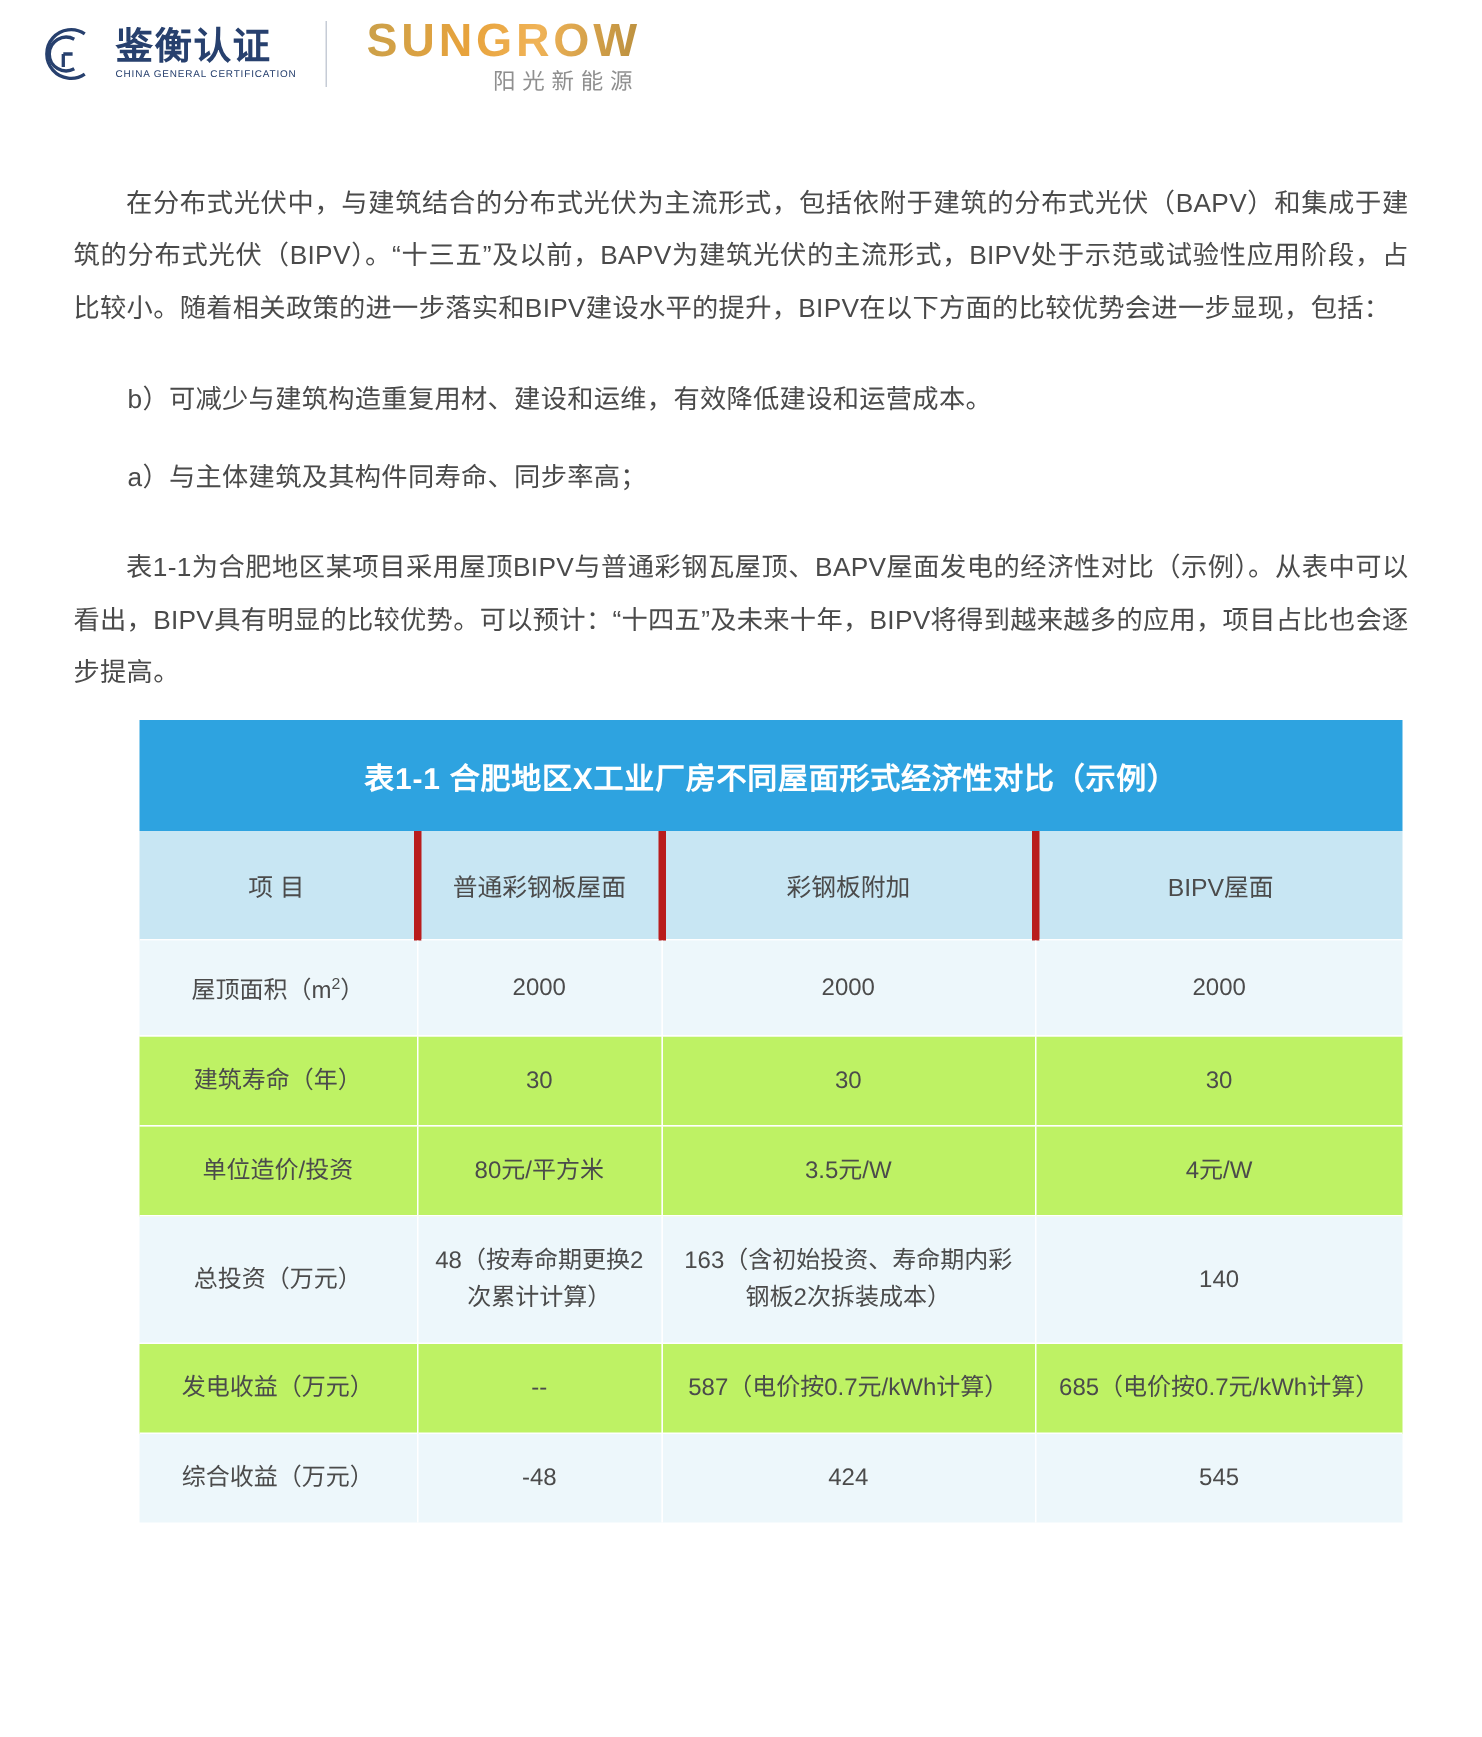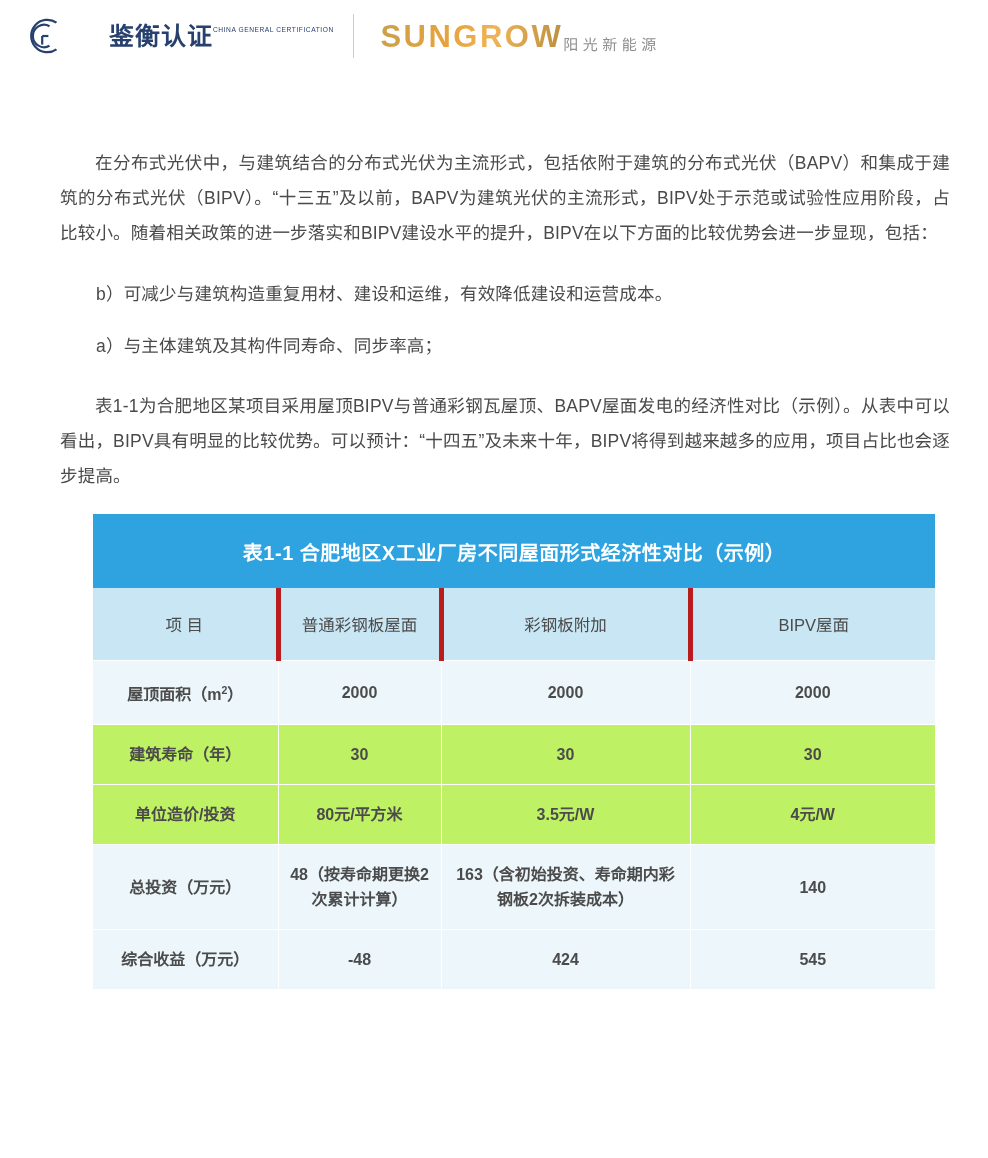--- a/index.html
+++ b/index.html
@@ -35,23 +35,23 @@
     gap: 9px;
   }
   .cgc-mark {
     width: 46px;
     height: 46px;
     flex: 0 0 46px;
     position: relative;
   }
   .cgc-text {
     display: flex;
+    flex-direction: column;
     justify-content: center;
     line-height: 1;
-    margin-left: 32px;
   }
   .cgc-cn {
     font-size: 25px;
     font-weight: bold;
     letter-spacing: 1px;
     color: #27406e;
     white-space: nowrap;
   }
   .cgc-en {
     margin-top: 3px;
@@ -63,21 +63,21 @@
     transform-origin: left center;
   }
   .logo-divider {
     width: 1px;
     height: 44px;
     background: #c6ccd6;
     margin: 0 26px 0 22px;
   }
   .sungrow-logo {
     display: flex;
-    flex-direction: row;
+    flex-direction: column;
     align-items: flex-end;
     line-height: 1;
     text-align: right;
   }
   .sungrow-word {
     font-size: 31px;
     font-weight: bold;
     letter-spacing: 2.5px;
     background: linear-gradient(100deg, #caa04a 0%, #e8a33c 38%, #f0b357 62%, #b98f3e 100%);
     -webkit-background-clip: text;
@@ -90,24 +90,23 @@
     font-size: 15px;
     letter-spacing: 4.5px;
     color: #8f8f8f;
     white-space: nowrap;
     padding-right: 1px;
   }
 
   
   .article {
     position: absolute;
-    left: 60px;
+    left: 49px;
     top: 118px;
     width: 890px;
-    margin-top: 28px;
   }
   .para {
     font-size: 17.5px;
     line-height: 35px;
     color: #4a4a4a;
     text-align: justify;
     margin: 0 0 18px 0;
     letter-spacing: 0.2px;
   }
   .para.indent {
@@ -119,21 +118,21 @@
   }
   .para.tight {
     margin-bottom: 0;
   }
   .gap-a { height: 8px; }
 
   
   .table-wrap {
     position: absolute;
     left: 93px;
-    top: 514px;
+    top: 480px;
     width: 842px;
   }
   table.econ {
     width: 842px;
     border-collapse: collapse;
     table-layout: fixed;
   }
   table.econ col.c0 { width: 185px; }
   table.econ col.c1 { width: 163px; }
   table.econ col.c2 { width: 249px; }
@@ -163,21 +162,20 @@
 
   table.econ tbody td {
     font-size: 16px;
     color: #4b4b4b;
     text-align: center;
     vertical-align: middle;
     padding: 17px 8px;
     line-height: 25px;
     border-right: 1px solid #ffffff;
     border-bottom: 1px solid #ffffff;
-    font-weight: bold;
   }
   table.econ tbody td:last-child { border-right: none; }
   table.econ tbody tr.odd td  { background: #edf7fb; }
   table.econ tbody tr.even td { background: #bef264; }
   table.econ tbody tr:last-child td { border-bottom: none; }
 
   .sup { font-size: 0.66em; vertical-align: super; }
 </style>
 </head>
 <body>
@@ -260,20 +258,26 @@
         <td>4元/W</td>
       </tr>
 
       <tr class="odd">
         <td>总投资（万元）</td>
         <td>48（按寿命期更换2次累计计算）</td>
         <td>163（含初始投资、寿命期内彩钢板2次拆装成本）</td>
         <td>140</td>
       </tr>
 
+      <tr class="even">
+        <td>发电收益（万元）</td>
+        <td>--</td>
+        <td>587（电价按0.7元/kWh计算）</td>
+        <td>685（电价按0.7元/kWh计算）</td>
+      </tr>
 
       <tr class="odd">
         <td>综合收益（万元）</td>
         <td>-48</td>
         <td>424</td>
         <td>545</td>
       </tr>
 
     </tbody>
   </table>

